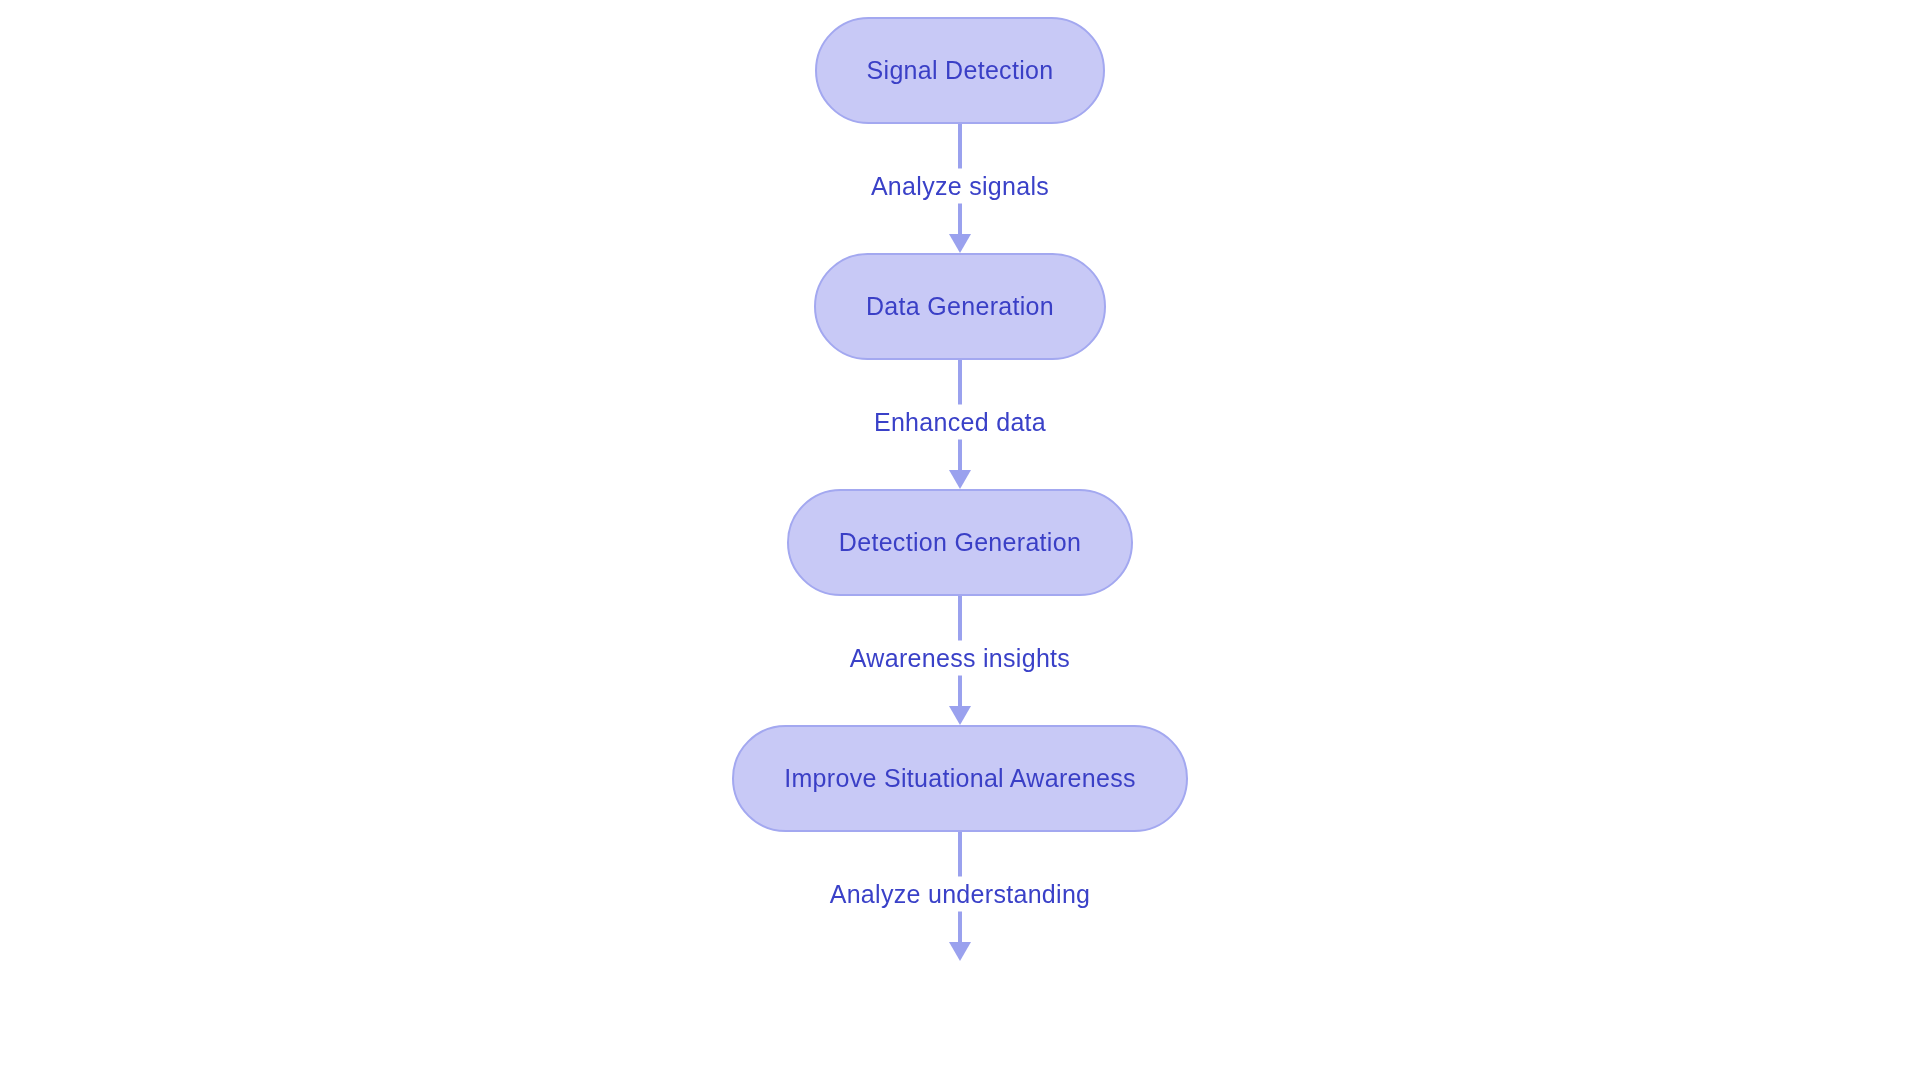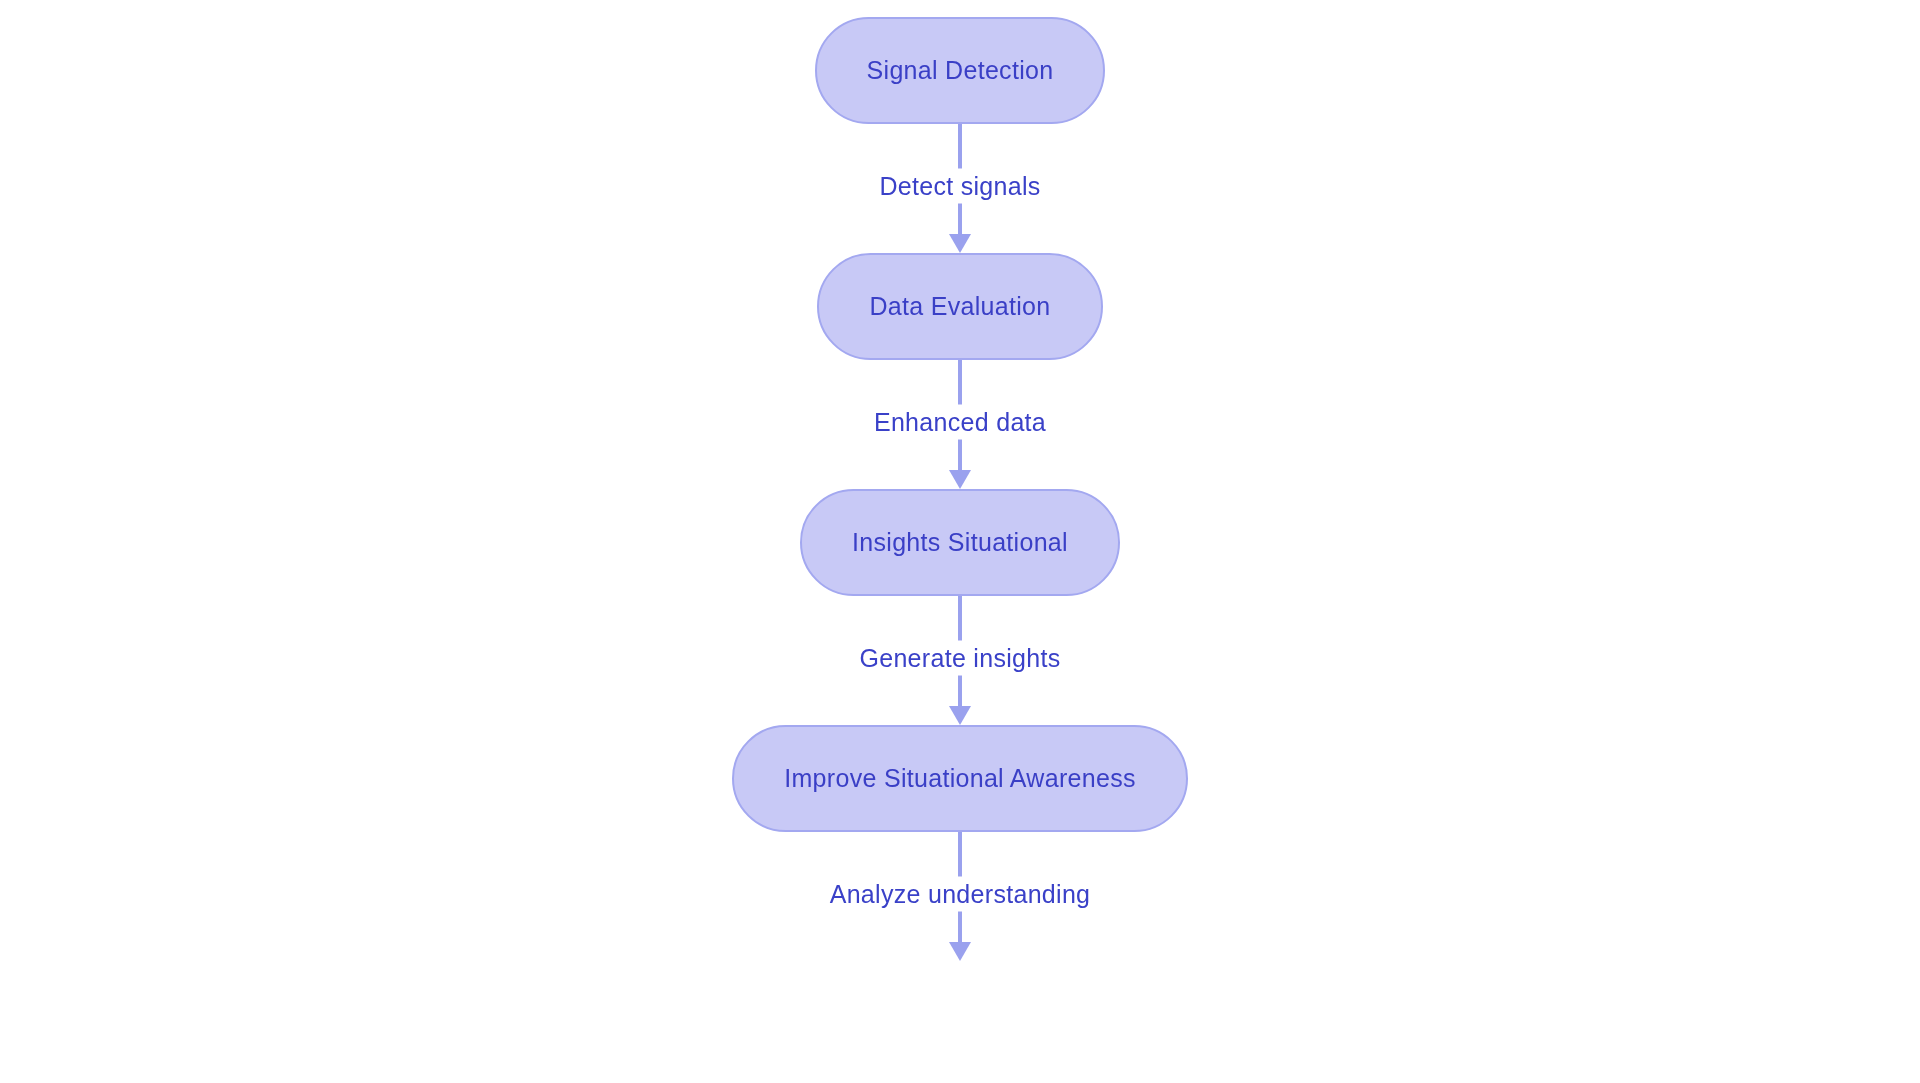--- a/index.html
+++ b/index.html
@@ -87,41 +87,41 @@
 
 <div class="canvas">
 
   <div class="node">
     <span class="node-label">Signal Detection</span>
   </div>
 
   <div class="connector">
     <div class="edge-line"></div>
     <div class="arrowhead"></div>
-    <span class="edge-label">Detect signals</span>
+    <span class="edge-label">Analyze signals</span>
   </div>
 
   <div class="node">
-    <span class="node-label">Data Evaluation</span>
+    <span class="node-label">Data Generation</span>
   </div>
 
   <div class="connector">
     <div class="edge-line"></div>
     <div class="arrowhead"></div>
     <span class="edge-label">Enhanced data</span>
   </div>
 
   <div class="node">
-    <span class="node-label">Insights Situational</span>
+    <span class="node-label">Detection Generation</span>
   </div>
 
   <div class="connector">
     <div class="edge-line"></div>
     <div class="arrowhead"></div>
-    <span class="edge-label">Generate insights</span>
+    <span class="edge-label">Awareness insights</span>
   </div>
 
   <div class="node">
     <span class="node-label">Improve Situational Awareness</span>
   </div>
 
   <div class="connector">
     <div class="edge-line"></div>
     <div class="arrowhead"></div>
     <span class="edge-label">Analyze understanding</span>

